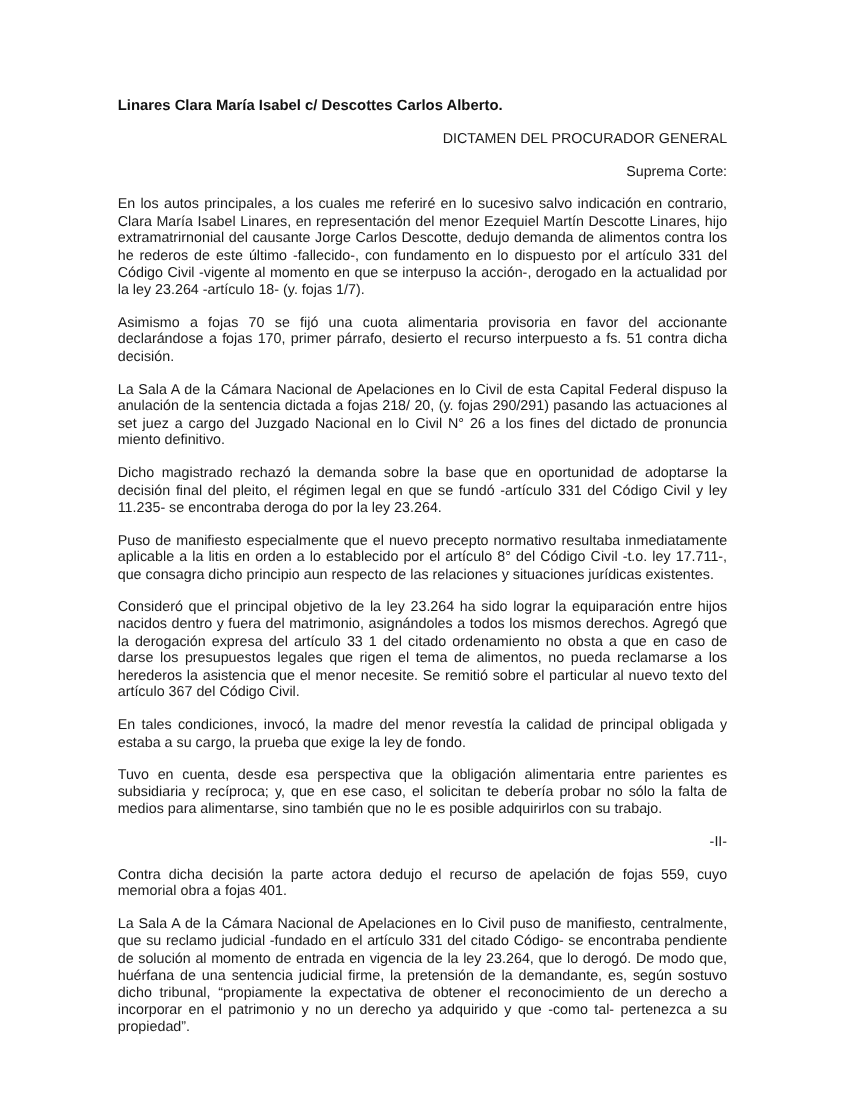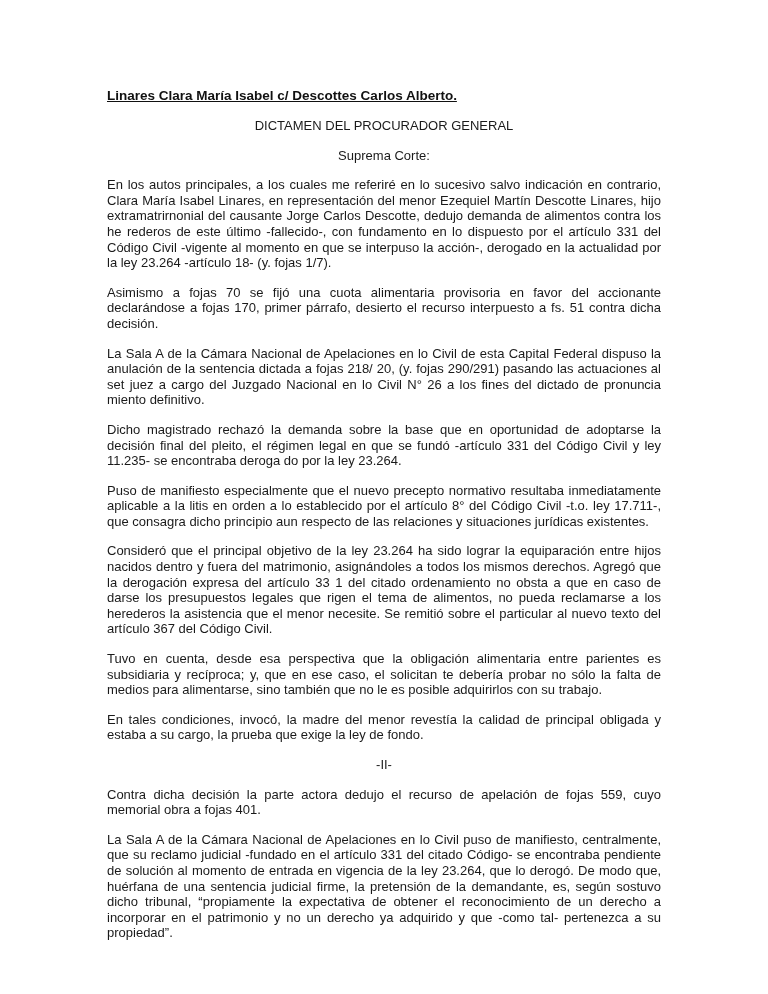--- a/index.html
+++ b/index.html
@@ -16,45 +16,44 @@
     font-family: "Liberation Sans", "DejaVu Sans", sans-serif;
     color: #1a1a1a;
     overflow: hidden;
   }
   .doc-title {
     font-size: 13.5px;
     font-weight: bold;
     margin: 0 0 14px 0;
     line-height: 16px;
     color: #111111;
-    text-decoration: underline;
   }
   .doc-paragraph {
     font-size: 13px;
     line-height: 15.6px;
     margin: 0 0 14px 0;
     text-align: justify;
     color: #1a1a1a;
   }
   .doc-paragraph.no-justify {
-    text-align: center;
+    text-align: right;
   }
 </style>
 </head>
 <body>
 
 <div class="page">
   <h1 class="doc-title">Linares Clara María Isabel c/ Descottes Carlos Alberto.</h1>
 
   <p class="doc-paragraph no-justify">DICTAMEN DEL PROCURADOR GENERAL</p>
   <p class="doc-paragraph no-justify">Suprema Corte:</p>
   <p class="doc-paragraph">En los autos principales, a los cuales me referiré en lo sucesivo salvo indicación en contrario, Clara María Isabel Linares, en representación del menor Ezequiel Martín Descotte Linares, hijo extramatrirnonial del causante Jorge Carlos Descotte, dedujo demanda de alimentos contra los he rederos de este último -fallecido-, con fundamento en lo dispuesto por el artículo 331 del Código Civil -vigente al momento en que se interpuso la acción-, derogado en la actualidad por la ley 23.264 -artículo 18- (y. fojas 1/7).</p>
   <p class="doc-paragraph">Asimismo a fojas 70 se fijó una cuota alimentaria provisoria en favor del accionante declarándose a fojas 170, primer párrafo, desierto el recurso interpuesto a fs. 51 contra dicha decisión.</p>
   <p class="doc-paragraph">La Sala A de la Cámara Nacional de Apelaciones en lo Civil de esta Capital Federal dispuso la anulación de la sentencia dictada a fojas 218/ 20, (y. fojas 290/291) pasando las actuaciones al set juez a cargo del Juzgado Nacional en lo Civil N° 26 a los fines del dictado de pronuncia miento definitivo.</p>
   <p class="doc-paragraph">Dicho magistrado rechazó la demanda sobre la base que en oportunidad de adoptarse la decisión final del pleito, el régimen legal en que se fundó -artículo 331 del Código Civil y ley 11.235- se encontraba deroga do por la ley 23.264.</p>
   <p class="doc-paragraph">Puso de manifiesto especialmente que el nuevo precepto normativo resultaba inmediatamente aplicable a la litis en orden a lo establecido por el artículo 8° del Código Civil -t.o. ley 17.711-, que consagra dicho principio aun respecto de las relaciones y situaciones jurídicas existentes.</p>
   <p class="doc-paragraph">Consideró que el principal objetivo de la ley 23.264 ha sido lograr la equiparación entre hijos nacidos dentro y fuera del matrimonio, asignándoles a todos los mismos derechos. Agregó que la derogación expresa del artículo 33 1 del citado ordenamiento no obsta a que en caso de darse los presupuestos legales que rigen el tema de alimentos, no pueda reclamarse a los herederos la asistencia que el menor necesite. Se remitió sobre el particular al nuevo texto del artículo 367 del Código Civil.</p>
+  <p class="doc-paragraph">En tales condiciones, invocó, la madre del menor revestía la calidad de principal obligada y estaba a su cargo, la prueba que exige la ley de fondo.</p>
   <p class="doc-paragraph">Tuvo en cuenta, desde esa perspectiva que la obligación alimentaria entre parientes es subsidiaria y recíproca; y, que en ese caso, el solicitan te debería probar no sólo la falta de medios para alimentarse, sino también que no le es posible adquirirlos con su trabajo.</p>
-  <p class="doc-paragraph">En tales condiciones, invocó, la madre del menor revestía la calidad de principal obligada y estaba a su cargo, la prueba que exige la ley de fondo.</p>
   <p class="doc-paragraph no-justify">-II-</p>
   <p class="doc-paragraph">Contra dicha decisión la parte actora dedujo el recurso de apelación de fojas 559, cuyo memorial obra a fojas 401.</p>
   <p class="doc-paragraph">La Sala A de la Cámara Nacional de Apelaciones en lo Civil puso de manifiesto, centralmente, que su reclamo judicial -fundado en el artículo 331 del citado Código- se encontraba pendiente de solución al momento de entrada en vigencia de la ley 23.264, que lo derogó. De modo que, huérfana de una sentencia judicial firme, la pretensión de la demandante, es, según sostuvo dicho tribunal, “propiamente la expectativa de obtener el reconocimiento de un derecho a incorporar en el patrimonio y no un derecho ya adquirido y que -como tal- pertenezca a su propiedad”.</p>
 </div>
 
 </body></html>

